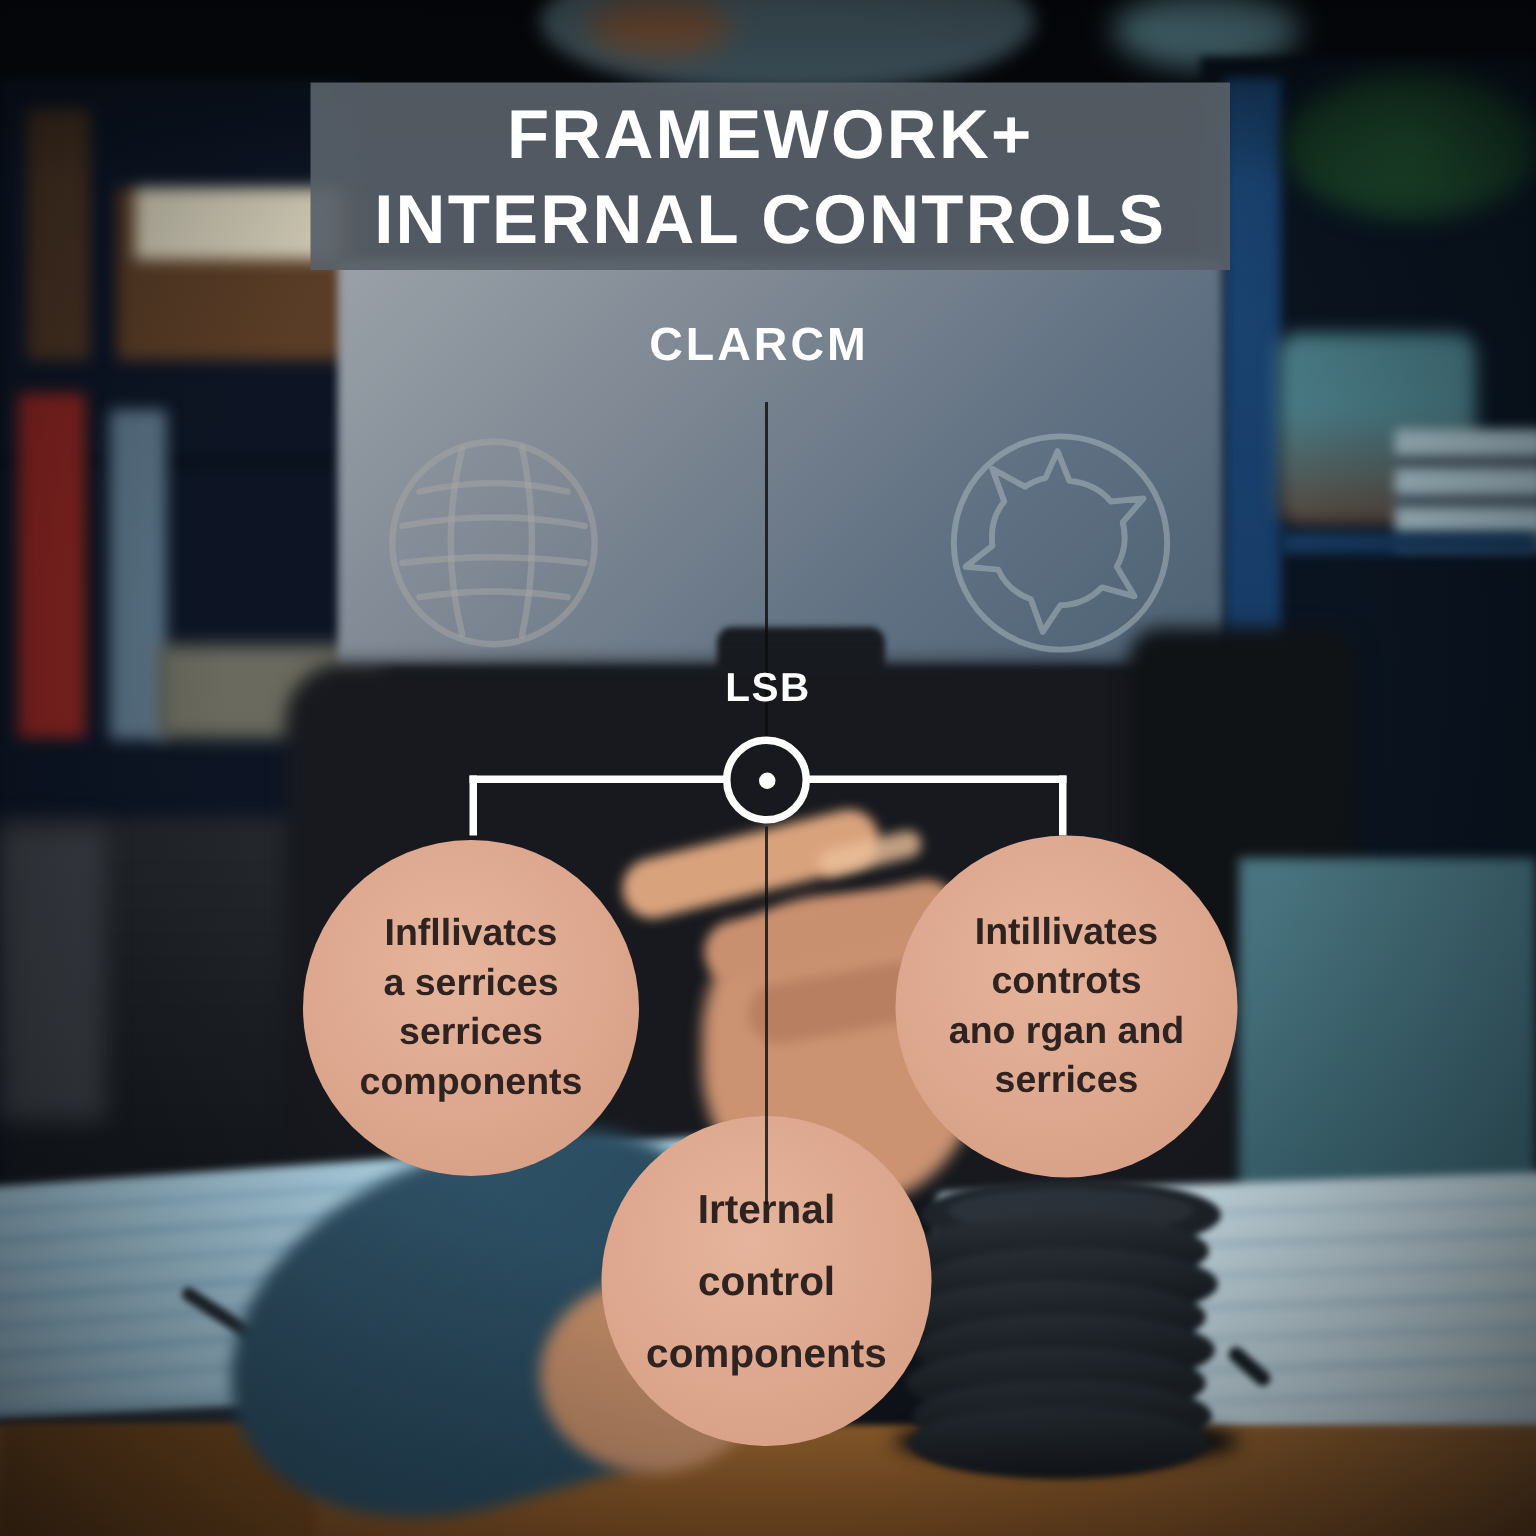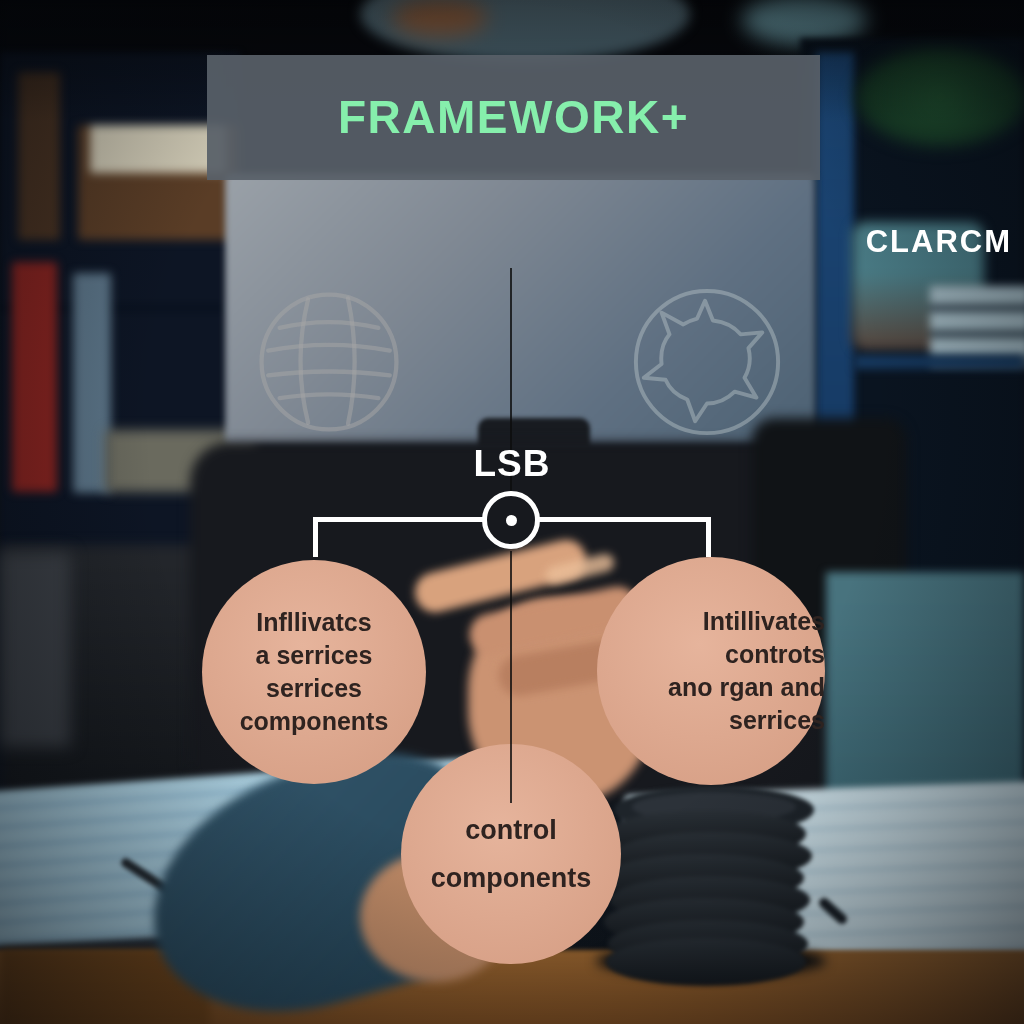--- a/index.html
+++ b/index.html
@@ -66,42 +66,42 @@
   .disc-shadow{left:596px;top:946px;width:230px;height:30px;border-radius:50%;background:#0b0e11;}
   .pen-left{left:116px;top:876px;width:74px;height:9px;background:#252b31;border-radius:5px;transform:rotate(33deg);}
   .pen-right{left:816px;top:906px;width:34px;height:10px;background:#1a2026;border-radius:6px;transform:rotate(42deg);}
   .vignette{left:0;top:0;width:1024px;height:1024px;pointer-events:none;
     background:radial-gradient(ellipse at 50% 42%,rgba(0,0,0,0) 50%,rgba(3,6,10,.45) 85%,rgba(2,4,8,.65) 100%),
                linear-gradient(180deg,rgba(0,0,0,.5),rgba(0,0,0,0) 12%);}
   
   .overlay{z-index:10;}
   .banner{left:207px;top:55px;width:613px;height:125px;background:rgba(88,96,104,.93);
     display:flex;flex-direction:column;align-items:center;justify-content:center;}
-  .banner .t{color:#86efac;font-weight:bold;font-size:46px;line-height:57px;letter-spacing:1.5px;white-space:nowrap;}
-  .clarcm{left:0;top:224px;width:1012px;text-align:right;color:#fff;font-weight:bold;
+  .banner .t{color:#ffffff;font-weight:bold;font-size:46px;line-height:57px;letter-spacing:1.5px;white-space:nowrap;}
+  .clarcm{left:0;top:212px;width:1012px;text-align:center;color:#fff;font-weight:bold;
     font-size:31px;letter-spacing:2px;}
   .lsb{left:412px;top:443px;width:200px;text-align:center;color:#fff;font-weight:bold;
-    font-size:37px;letter-spacing:1px;}
+    font-size:27px;letter-spacing:1px;}
   .vline{width:2px;background:rgba(12,12,12,.8);}
   .vline-top{left:510px;top:268px;height:224px;}
   .vline-bottom{left:510px;top:551px;height:252px;}
   .wline{background:#fff;}
   .h-left{left:313px;top:517px;width:172px;height:5px;}
   .h-right{left:539px;top:517px;width:172px;height:5px;}
   .drop-left{left:313px;top:517px;width:5px;height:40px;}
   .drop-right{left:706px;top:517px;width:5px;height:40px;}
   .node{left:482px;top:491px;width:58px;height:58px;border:5px solid #fff;border-radius:50%;
     box-sizing:border-box;}
   .node-dot{position:absolute;left:50%;top:50%;width:11px;height:11px;margin:-5px 0 0 -5px;
     background:#fff;border-radius:50%;}
   .bubble{border-radius:50%;display:flex;flex-direction:column;align-items:center;justify-content:center;
     text-align:center;color:#2e2320;font-weight:bold;
     background:radial-gradient(circle at 45% 38%,#e6b49c,#d49c82);}
   .bubble-left{left:202px;top:560px;width:224px;height:224px;font-size:25px;line-height:33px;}
-  .bubble-right{left:597px;top:557px;width:228px;height:228px;font-size:25px;line-height:33px;align-items:flex-end;}
+  .bubble-right{left:597px;top:557px;width:228px;height:228px;font-size:25px;line-height:33px;}
   .bubble-bottom{left:401px;top:744px;width:220px;height:220px;font-size:27px;line-height:48px;z-index:9;}
   .icon-svg{opacity:.95;}
 </style>
 </head>
 <body>
 
 <div id="canvas">
 
   <div class="abs ceiling blur4"></div>
   <div class="abs lamp-shade blur6"></div>
@@ -164,20 +164,21 @@
     <div class="disc" style="left:4px;top:112px;"></div>
     <div class="disc" style="left:8px;top:134px;"></div>
     <div class="disc" style="left:6px;top:152px;"></div>
   </div>
   <div class="abs pen-right blur2"></div>
 
   <div class="abs vignette"></div>
 
   <div class="abs overlay banner">
     <div class="t">FRAMEWORK+</div>
+    <div class="t">INTERNAL CONTROLS</div>
   </div>
 
   <div class="abs overlay clarcm">CLARCM</div>
 
   <div class="abs overlay vline vline-top"></div>
 
   <svg class="abs overlay icon-svg" style="left:253px;top:283px;" width="152" height="158" viewBox="-80 -80 160 160">
     <g fill="none" stroke="#a6a6a6" stroke-opacity="0.55" stroke-width="4.5" stroke-linecap="round">
       <circle cx="0" cy="0" r="71"></circle>
       <path d="M -52 -36 Q 0 -48 52 -36"></path>
@@ -217,17 +218,18 @@
   </div>
 
   <div class="abs overlay bubble bubble-right">
     <span>Intillivates</span>
     <span>controts</span>
     <span>ano rgan and</span>
     <span>serrices</span>
   </div>
 
   <div class="abs overlay bubble bubble-bottom">
+    <span>Irternal</span>
     <span>control</span>
     <span>components</span>
   </div>
 
 </div>
 
 </body></html>

